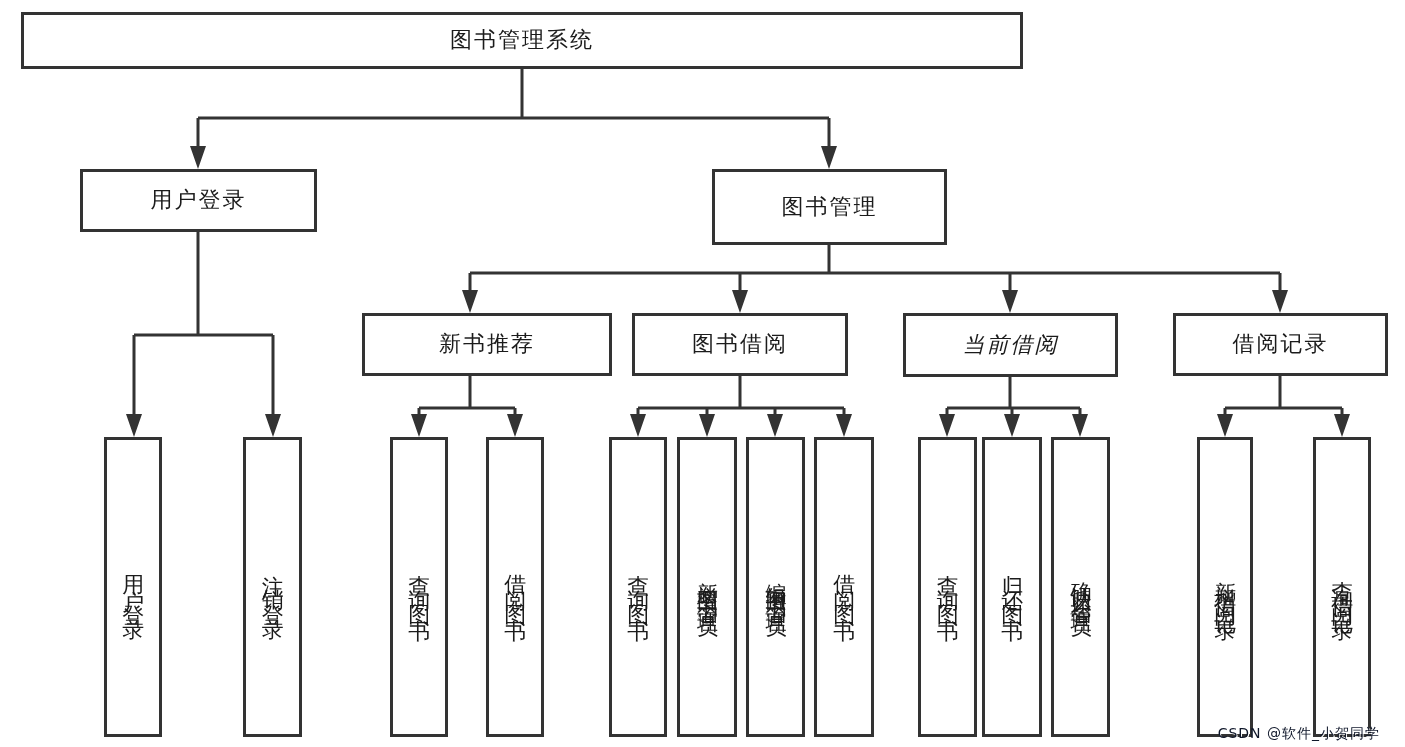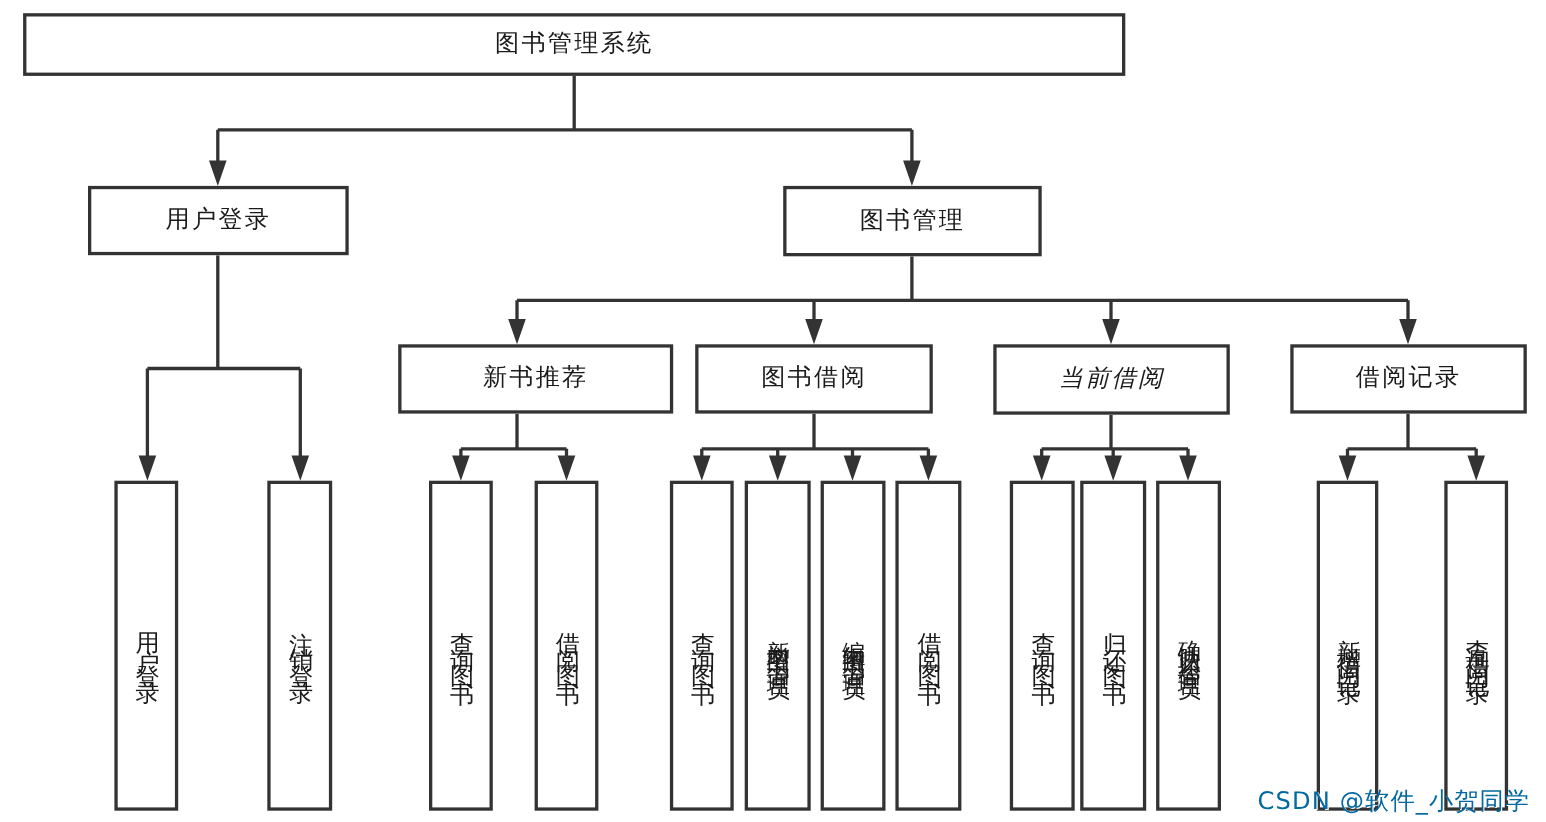--- a/index.html
+++ b/index.html
@@ -39,24 +39,24 @@
     line-height: 1.2;
   }
   .vbox {
     writing-mode: vertical-rl;
   }
   .v4 { letter-spacing: 15px; }
   .v6 { letter-spacing: 8px; }
   .v9 { letter-spacing: 5px; font-size: 21px; }
   #watermark {
     position: absolute;
-    right: 14px;
+    right: 25px;
     bottom: 4px;
-    color: #0369a1;
-    font-size: 22px;
+    color: #0f172a;
+    font-size: 14px;
     letter-spacing: 1px;
     z-index: 3;
     text-shadow: 1px 1px 0 #ffffff;
     white-space: nowrap;
   }
 </style>
 </head>
 <body>
 
 <div id="stage">
@@ -104,21 +104,21 @@
                M1004,414 L1020,414 L1012,437 Z
                M1072,414 L1088,414 L1080,437 Z
                M1217,414 L1233,414 L1225,437 Z
                M1334,414 L1350,414 L1342,437 Z"></path>
     </g>
   </svg>
 
   <div class="box" style="left:21px; top:12px; width:1002px; height:57px;">图书管理系统</div>
 
   <div class="box" style="left:80px; top:169px; width:237px; height:63px;">用户登录</div>
-  <div class="box" style="left:712px; top:169px; width:235px; height:64px;">图书管理</div>
+  <div class="box" style="left:712px; top:169px; width:235px; height:76px;">图书管理</div>
 
   <div class="box" style="left:362px; top:313px; width:250px; height:63px;">新书推荐</div>
   <div class="box" style="left:632px; top:313px; width:216px; height:63px;">图书借阅</div>
   <div class="box" style="left:903px; top:313px; width:215px; height:64px;font-style:italic;">当前借阅</div>
   <div class="box" style="left:1173px; top:313px; width:215px; height:63px;">借阅记录</div>
 
   <div class="box vbox v4" style="left:104px; top:437px; width:58px; height:300px;">用户登录</div>
   <div class="box vbox v4" style="left:243px; top:437px; width:59px; height:300px;">注销登录</div>
 
   <div class="box vbox v4" style="left:390px; top:437px; width:58px; height:300px;">查询图书</div>

